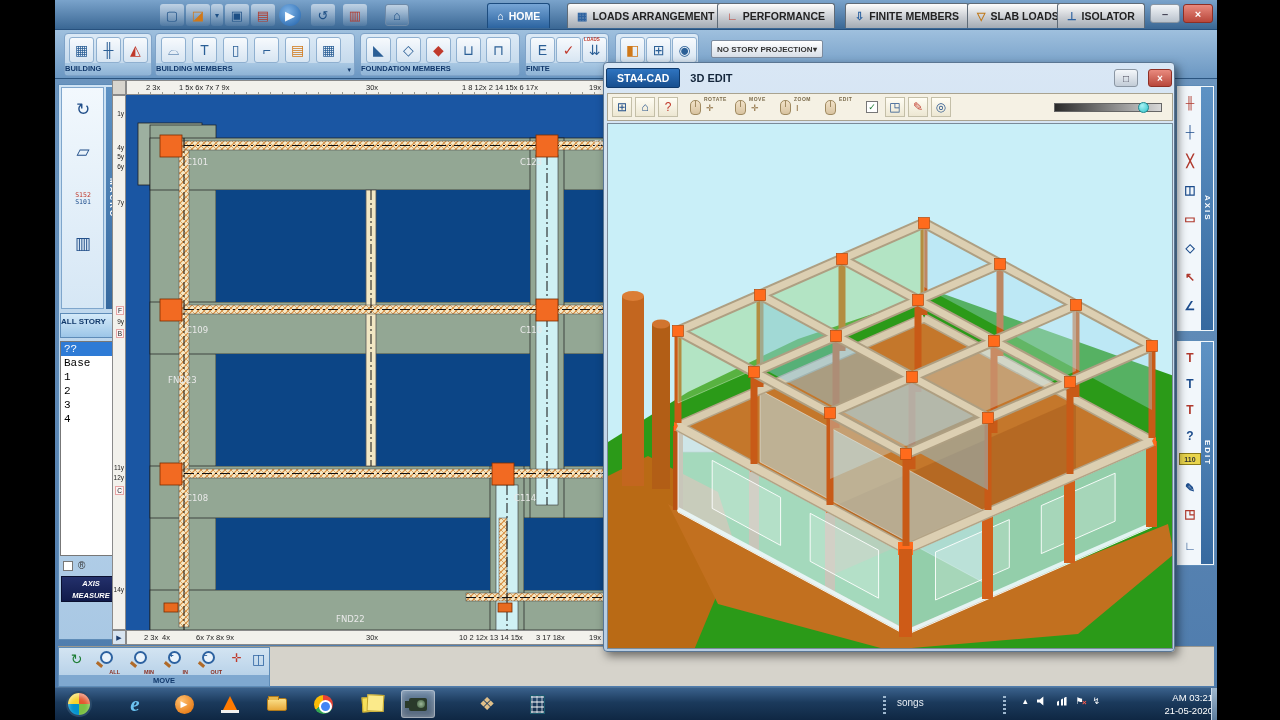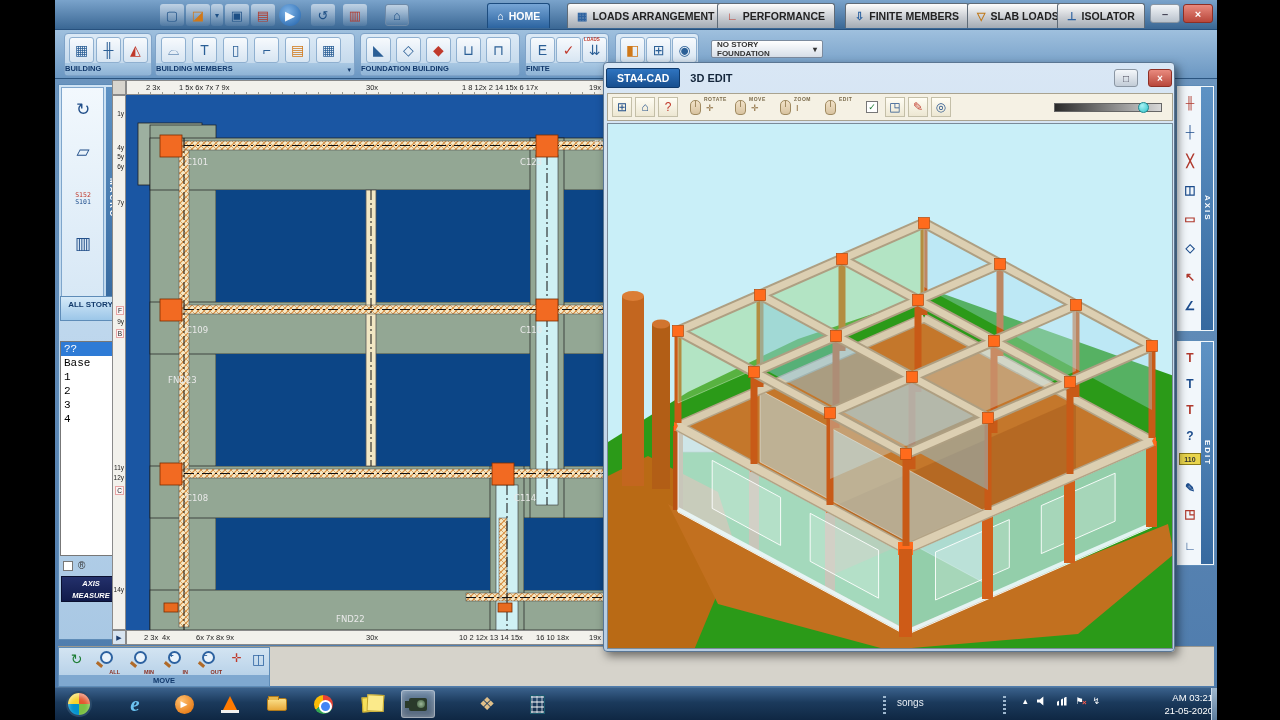--- a/index.html
+++ b/index.html
@@ -42,22 +42,22 @@
   .projdd{top:10px;width:112px;height:18px;background:linear-gradient(#FFFFFF,#D8DFE8);border:1px solid #7C8B9E;border-radius:2px;
           font-size:8px;font-weight:bold;color:#333;display:flex;align-items:center;justify-content:space-between;padding:0 5px;}
   
   .lpanel{left:3px;top:84px;width:64px;height:556px;background:linear-gradient(#CFE3F4,#A9C8E4);border:1px solid #5E8CB8;}
   .ltools{left:2px;top:2px;width:43px;height:222px;background:linear-gradient(#F2F8FD,#D6E7F5);border:1px solid #7FA6CC;}
   .ltool{left:6px;width:30px;height:30px;display:flex;align-items:center;justify-content:center;font-size:17px;color:#23508A;}
   .s1x{font-size:6.5px;line-height:7px;text-align:left;font-family:"DejaVu Sans Mono",monospace;}
   .s1x .r{color:#C0392B;} .s1x .b{color:#1C4C8C;}
   .macrostrip{right:2px;top:2px;width:13px;height:222px;background:linear-gradient(#5E92C4,#36699F);display:flex;align-items:center;justify-content:center;}
   .vtext{writing-mode:vertical-rl;font-size:8px;font-weight:bold;color:#fff;letter-spacing:2px;}
-  .allstory{left:1px;top:211px;width:61px;height:25px;background:linear-gradient(#D5EAF9,#9CC6E8);border:1px solid #5E8CB8;
-            font-size:8px;font-weight:bold;color:#123A6B;text-align:center;line-height:12px;padding-top:2px;}
+  .allstory{left:1px;top:228px;width:61px;height:25px;background:linear-gradient(#D5EAF9,#9CC6E8);border:1px solid #5E8CB8;
+            font-size:8px;font-weight:bold;color:#123A6B;text-align:left;line-height:12px;padding-top:2px;}
   .storylist{left:1px;top:256px;width:61px;height:215px;background:#fff;border:1px solid #777;font-family:"Liberation Mono",monospace;font-size:11px;color:#000;overflow:hidden;}
   .storylist .item{padding:0 3px;height:14px;line-height:14px;}
   .storylist .item.selected{background:#2E7BD6;color:#fff;}
   .chkrow{left:4px;top:475px;display:flex;align-items:center;gap:5px;}
   .chkbox{width:10px;height:10px;background:#fff;border:1px solid #777;}
   .regmark{font-size:10px;color:#333;}
   .axismeasure{left:2px;top:491px;width:60px;height:26px;background:linear-gradient(#23306B,#101A4A);border:1px solid #0A1030;
                color:#fff;font-size:7.5px;font-style:italic;font-weight:bold;text-align:center;line-height:12px;padding-top:1px;}
   
   .corner{left:57px;top:80px;width:14px;height:15px;background:#D8D5CE;border:1px solid #8A8A8A;}
@@ -255,21 +255,21 @@
           </div>
         <div class="ab ribtn red" style="left:65px">
             <span>◆</span>
           </div>
         <div class="ab ribtn" style="left:95px">
             <span>⊔</span>
           </div>
         <div class="ab ribtn" style="left:125px">
             <span>⊓</span>
           </div>
-        <div class="ab lbl">FOUNDATION BUILDING</div>
+        <div class="ab lbl">FOUNDATION MEMBERS</div>
       </div>
       <div class="ab rgroup" style="left:470px;width:84px">
         <div class="ab ribtn" style="left:4px">
             <span>E</span>
           </div>
         <div class="ab ribtn" style="left:30px;color:#C0392B">
             <span>✓</span>
           </div>
         <div class="ab ribtn" style="left:56px">
           <span class="micro">LOADS</span>
@@ -282,21 +282,21 @@
             <span>◧</span>
           </div>
         <div class="ab ribtn" style="left:30px">
             <span>⊞</span>
           </div>
         <div class="ab ribtn" style="left:56px">
             <span>◉</span>
           </div>
       </div>
       <div class="ab projdd" style="left:656px">
-        <span>NO STORY FOUNDATION</span>
+        <span>NO STORY PROJECTION</span>
         <span>▾</span>
       </div>
     </div>
 
     <div class="ab lpanel">
       <div class="ab ltools">
         <div class="ab ltool" style="top:6px">
             <span>↻</span>
           </div>
         <div class="ab ltool" style="top:48px">
@@ -443,21 +443,21 @@
         </g>
       </svg>
     </div>
 
     <div class="ab rulerbottom">
       <span style="left:17px">2 3x</span>
       <span style="left:35px">4x</span>
       <span style="left:69px">6x 7x 8x 9x</span>
       <span style="left:239px">30x</span>
       <span style="left:332px">10 2 12x 13 14 15x</span>
-      <span style="left:409px">16 10 18x</span>
+      <span style="left:409px">3 17 18x</span>
       <span style="left:462px">19x</span>
     </div>
     <div class="ab playcorner">
         <span>▶</span>
       </div>
 
     <div class="ab lowband">
       <div class="ab viewbar">
         <div class="vbtn plain" style="left:4px">
             <span>↻</span>

